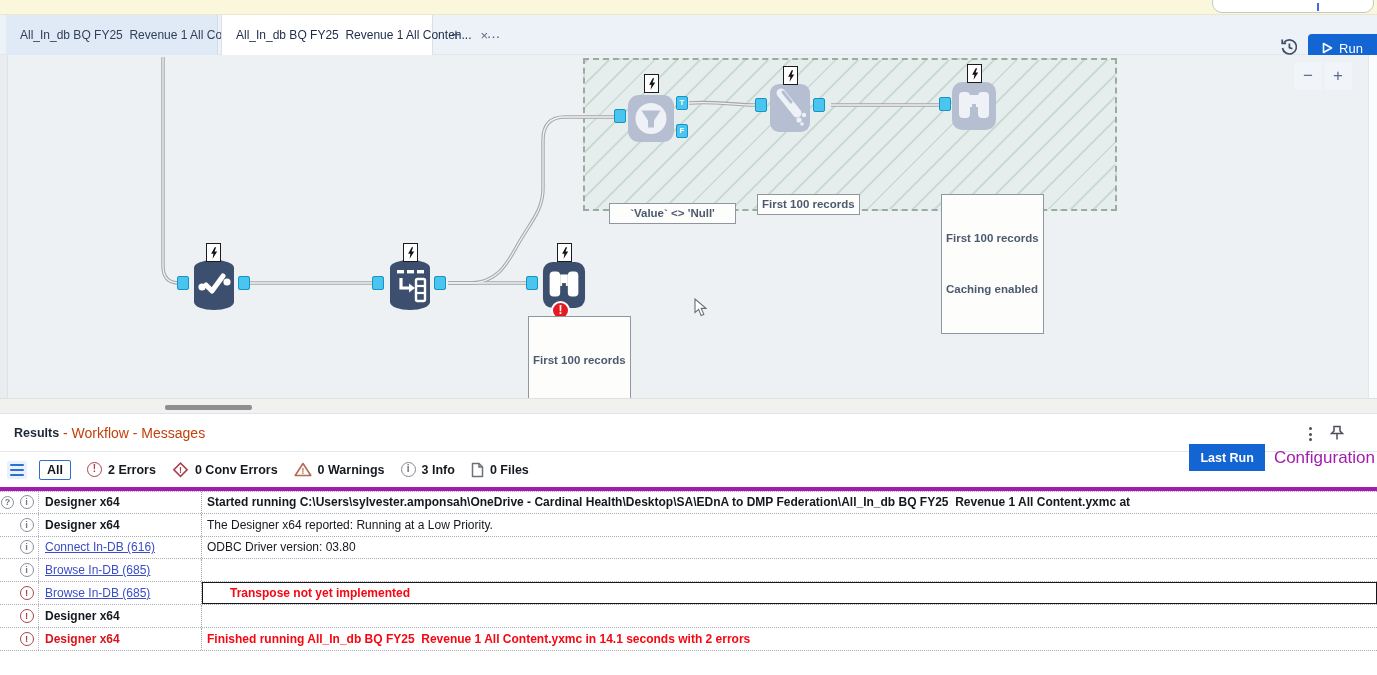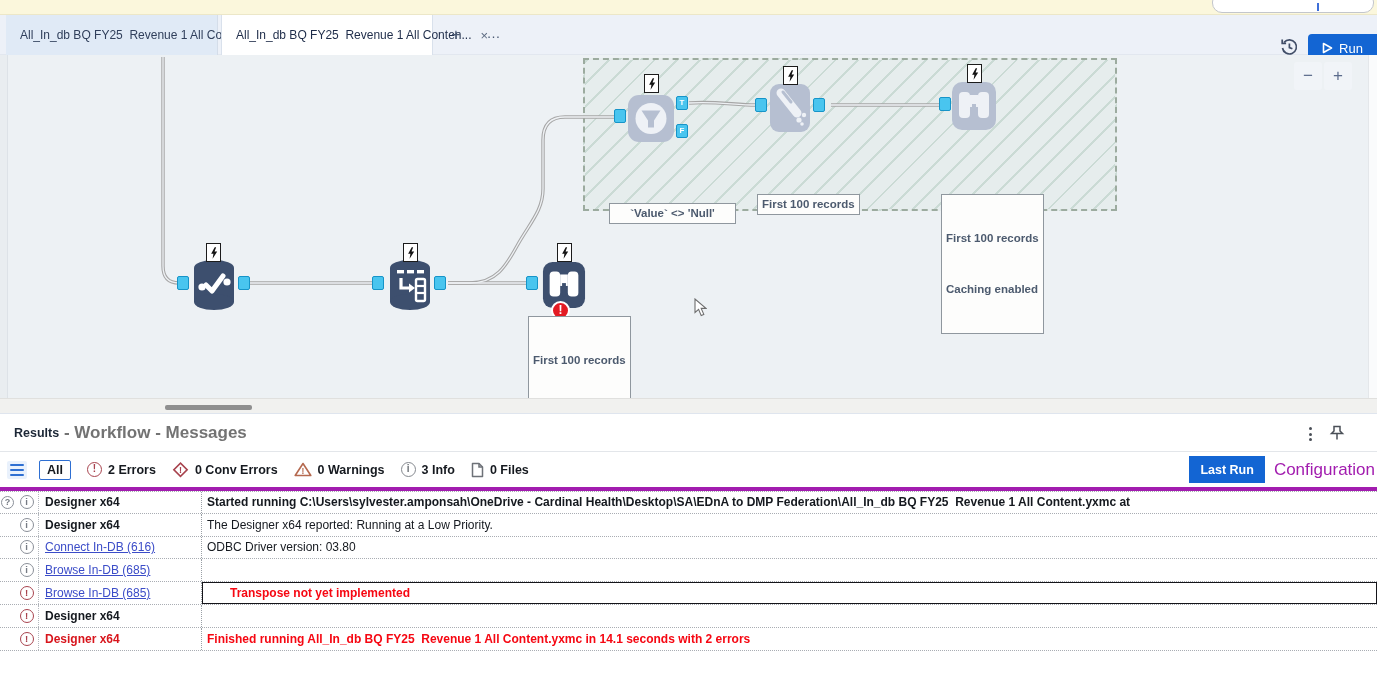--- a/index.html
+++ b/index.html
@@ -66,39 +66,39 @@
   #hscroll { position:absolute; left:0; top:398px; width:1377px; height:16px;
     background:#f1f1ef; border-top:1px solid #e0e0de; border-bottom:1px solid #dfe5ee; }
   #hscroll .thumb { position:absolute; left:165px; top:6px; width:87px; height:5px;
     background:#8f8f8f; border-radius:2px; }
 
   
   #results { position:absolute; left:0; top:414px; width:1377px; height:261px; background:#fff; }
   #results-header { position:absolute; left:0; top:0; width:1377px; height:38px;
     border-bottom:1px solid #e3e6ea; display:flex; align-items:center; padding-left:14px; }
   #results-title { font-size:12.5px; font-weight:bold; color:#1c2736; }
-  #results-subtitle { font-size:17px; color:#737373; white-space:pre;font-weight:bold; }
+  #results-subtitle { font-size:14px; color:#c2410c; white-space:pre; }
   #kebab { position:absolute; right:64px; top:13px; width:4px; height:14px; }
   #kebab i { display:block; width:3px; height:3px; border-radius:50%; background:#4a4f57; margin-bottom:2.5px; }
   #pin-btn { position:absolute; right:32px; top:11px; }
 
   #results-toolbar { position:absolute; left:0; top:38px; width:1377px; height:39px;
     border-bottom:4px solid #a21caf; display:flex; align-items:center; padding-left:7px; }
   #filter-menu-icon { width:20px; height:18px; background:#e9f1fc; border-radius:2px;
     display:flex; flex-direction:column; justify-content:center; gap:3px; padding:0 3px; }
   #filter-menu-icon i { display:block; height:2px; background:#2e6fd2; border-radius:1px; }
   #filter-all { margin-left:12px; border:1.5px solid #2e6fd2; border-radius:2px;
     padding:2px 7px; font-size:12.5px; font-weight:bold; color:#15191f; background:#fff; }
   .fitem { display:flex; align-items:center; gap:6px; margin-left:16px;
     font-size:12.5px; font-weight:bold; color:#15191f; }
   .circ-ic { width:15px; height:15px; border-radius:50%; border:1.6px solid; text-align:center;
     font-size:10px; font-weight:bold; line-height:12px; }
   .ic-err { border-color:#a8434e; color:#a8434e; }
   .ic-info { border-color:#85898f; color:#6e7278; }
-  #results-tabs { position:absolute; right:0; bottom:4px; display:flex; height:27px; }
+  #results-tabs { position:absolute; right:0; bottom:16px; display:flex; height:27px; }
   #tab-lastrun { background:#1365d3; color:#fff; font-size:12.5px; font-weight:bold;
     display:flex; align-items:center; padding:0 11px; }
   #tab-config { color:#a21caf; font-size:17px; font-weight:normal;
     display:flex; align-items:center; padding:0 2px 0 9px; }
 
   
   #grid { position:absolute; left:0; top:77px; width:1377px; }
   .grow { display:flex; height:22.8px; border-bottom:1px dotted #a9adb3; align-items:stretch; }
   .grow:first-child { border-top:1px dotted #a9adb3; }
   .cell-help { width:15px; display:flex; align-items:center; justify-content:center; }

